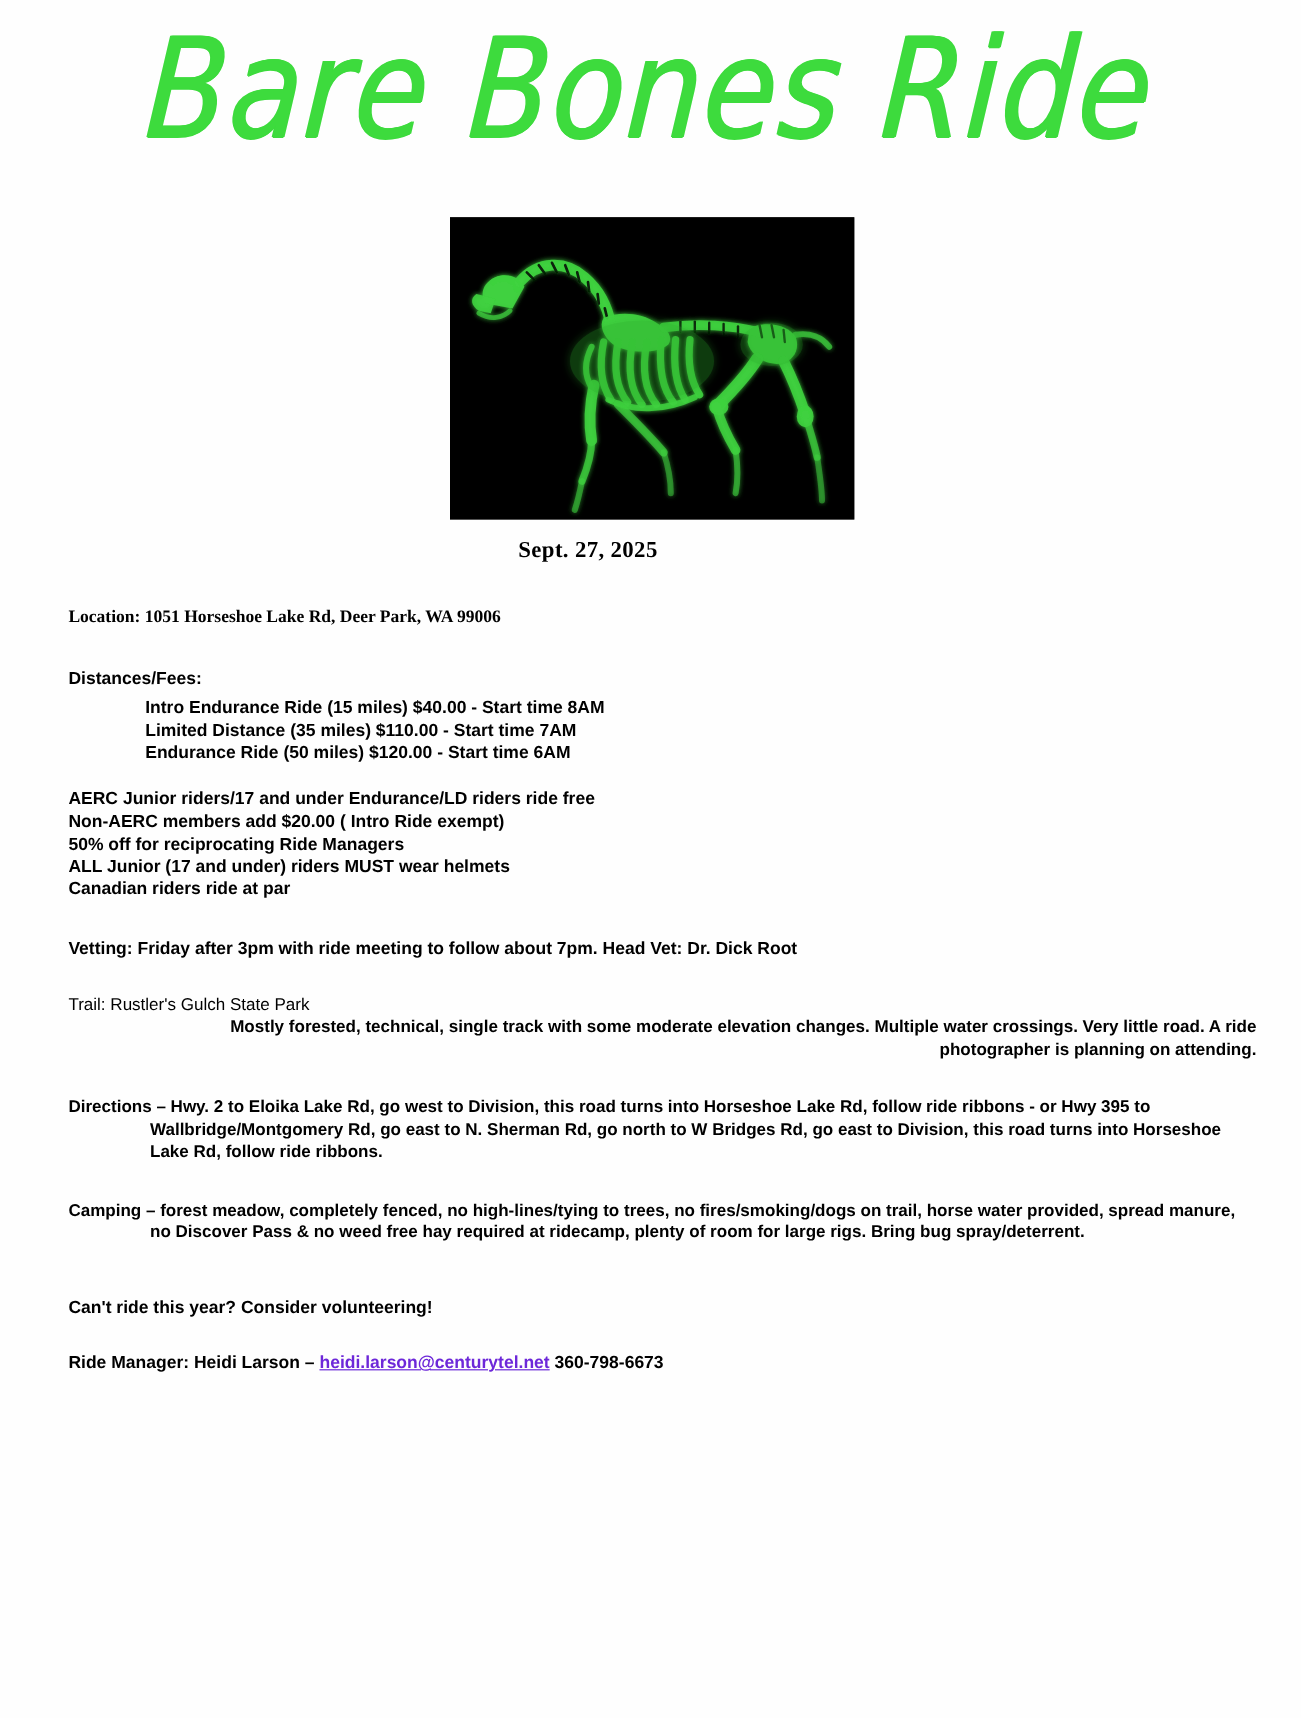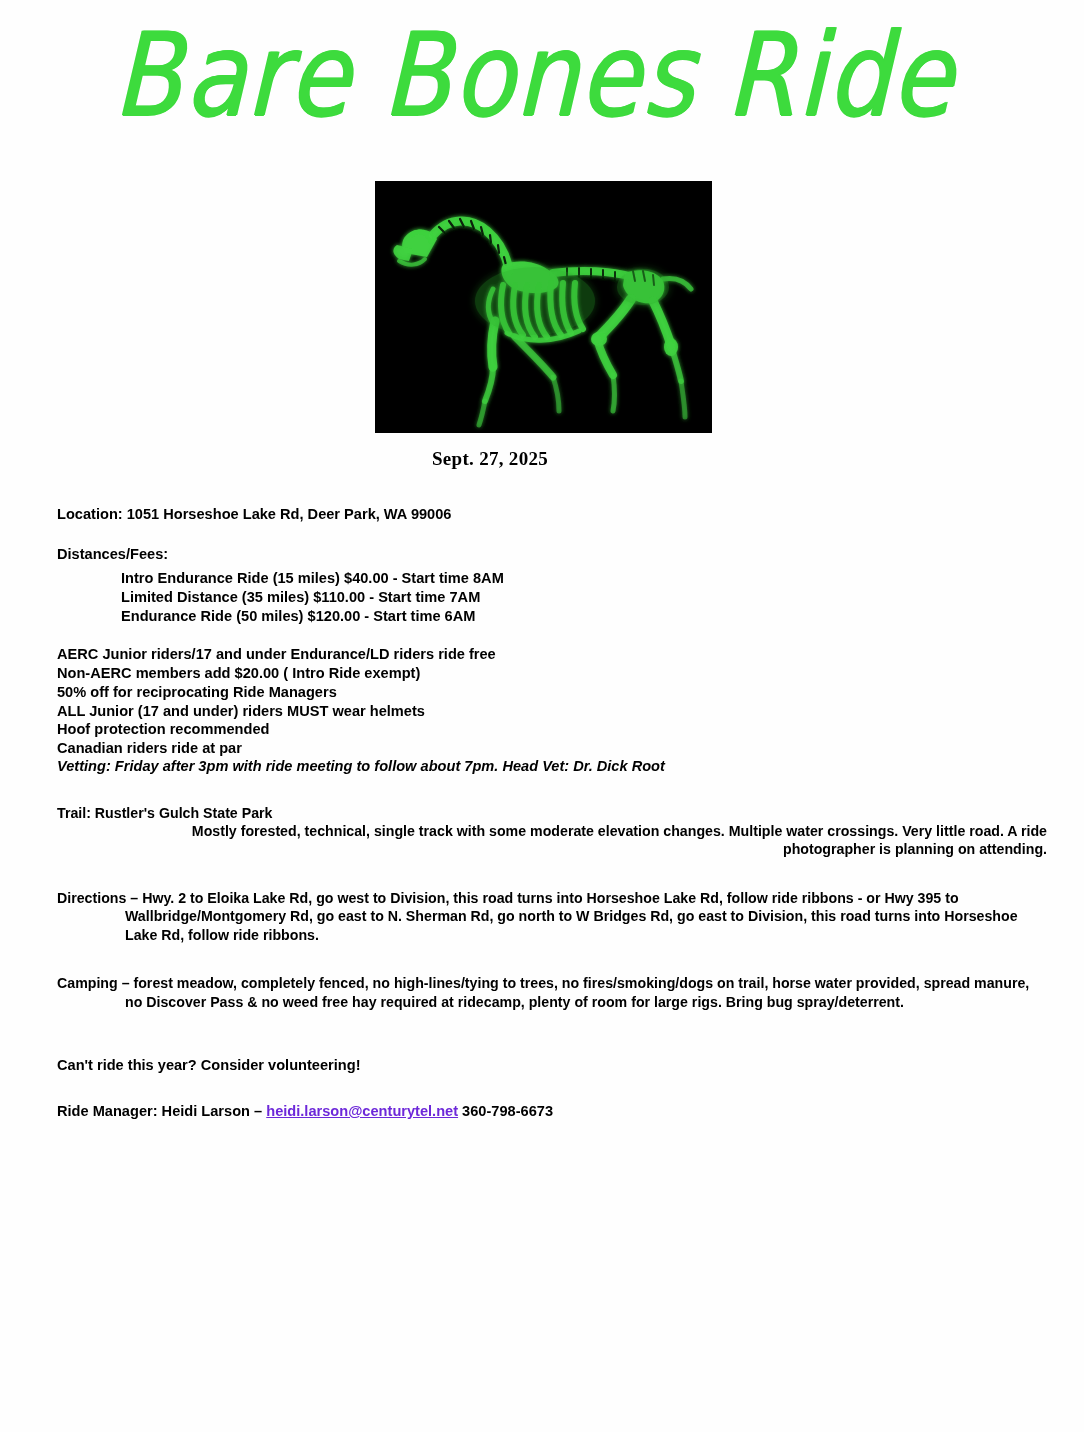--- a/index.html
+++ b/index.html
@@ -70,35 +70,36 @@
   .body-area {
     position: absolute;
     left: 57px;
     top: 505px;
     width: 990px;
   }
   .b {
     font-weight: bold;
     font-size: 14.6px;
     line-height: 1.25;
-  }
-  .loc { margin: 0 0 0 0; }
+    margin-top: 12px;
+  }
+  .loc { margin: 0 0 0 0; font-family: Liberation Serif, serif; }
   .gap-20 { height: 22px; }
 
   .fee-block {
     margin-left: 64px;
     margin-top: 6px;
   }
   .fee-block .line { font-weight: bold; font-size: 14.6px; line-height: 1.28; }
   .rules-block {
     margin-top: 20px;
   }
   .rules-block .line { font-weight: bold; font-size: 14.6px; line-height: 1.28; }
 
-  .vetting { font-weight: bold; font-size: 14.6px; font-style: italic; }
+  .vetting { margin-top: 32px; font-weight: bold; font-size: 14.6px; }
 
   .dogs-banner {
     margin-top: 42px;
     text-align: center;
     font-weight: bold;
     font-size: 26px;
     text-decoration: underline;
     text-underline-offset: 3px;
     letter-spacing: -0.2px;
     padding-right: 40px;
@@ -112,21 +113,21 @@
   }
   .hang {
     padding-left: 68px;
     text-indent: 0;
     text-align: right;
   }
   .hang-para {
     padding-left: 68px;
     text-indent: -68px;
   }
-  .trail-head { font-weight: bold; }
+  .trail-head { font-weight: normal; }
 
   .volunteer { margin-top: 46px; font-weight: bold; font-size: 14.6px; }
   .manager { margin-top: 30px; font-weight: bold; font-size: 14.6px; }
   .email-link {
     color: #6d28d9;
     text-decoration: underline;
     font-weight: bold;
   }
 </style>
 </head>
@@ -251,21 +252,20 @@
       <div class="line">Intro Endurance Ride (15 miles) $40.00 - Start time 8AM</div>
       <div class="line">Limited Distance (35 miles) $110.00 - Start time 7AM</div>
       <div class="line">Endurance Ride (50 miles) $120.00 - Start time 6AM</div>
     </div>
 
     <div class="rules-block">
       <div class="line">AERC Junior riders/17 and under Endurance/LD riders ride free</div>
       <div class="line">Non-AERC members add $20.00 ( Intro Ride exempt)</div>
       <div class="line">50% off for reciprocating Ride Managers</div>
       <div class="line">ALL Junior (17 and under) riders MUST wear helmets</div>
-      <div class="line">Hoof protection recommended</div>
       <div class="line">Canadian riders ride at par</div>
     </div>
 
     <div class="vetting">Vetting:  Friday after 3pm with ride meeting to follow about 7pm.  Head Vet: Dr. Dick Root</div>
 
 
     <div class="sec">
       <div class="trail-head">Trail: Rustler's Gulch State Park</div>
       <div class="hang">Mostly forested, technical, single track with some moderate elevation changes. Multiple water crossings. Very little road. A ride photographer is planning on attending.</div>
     </div>

